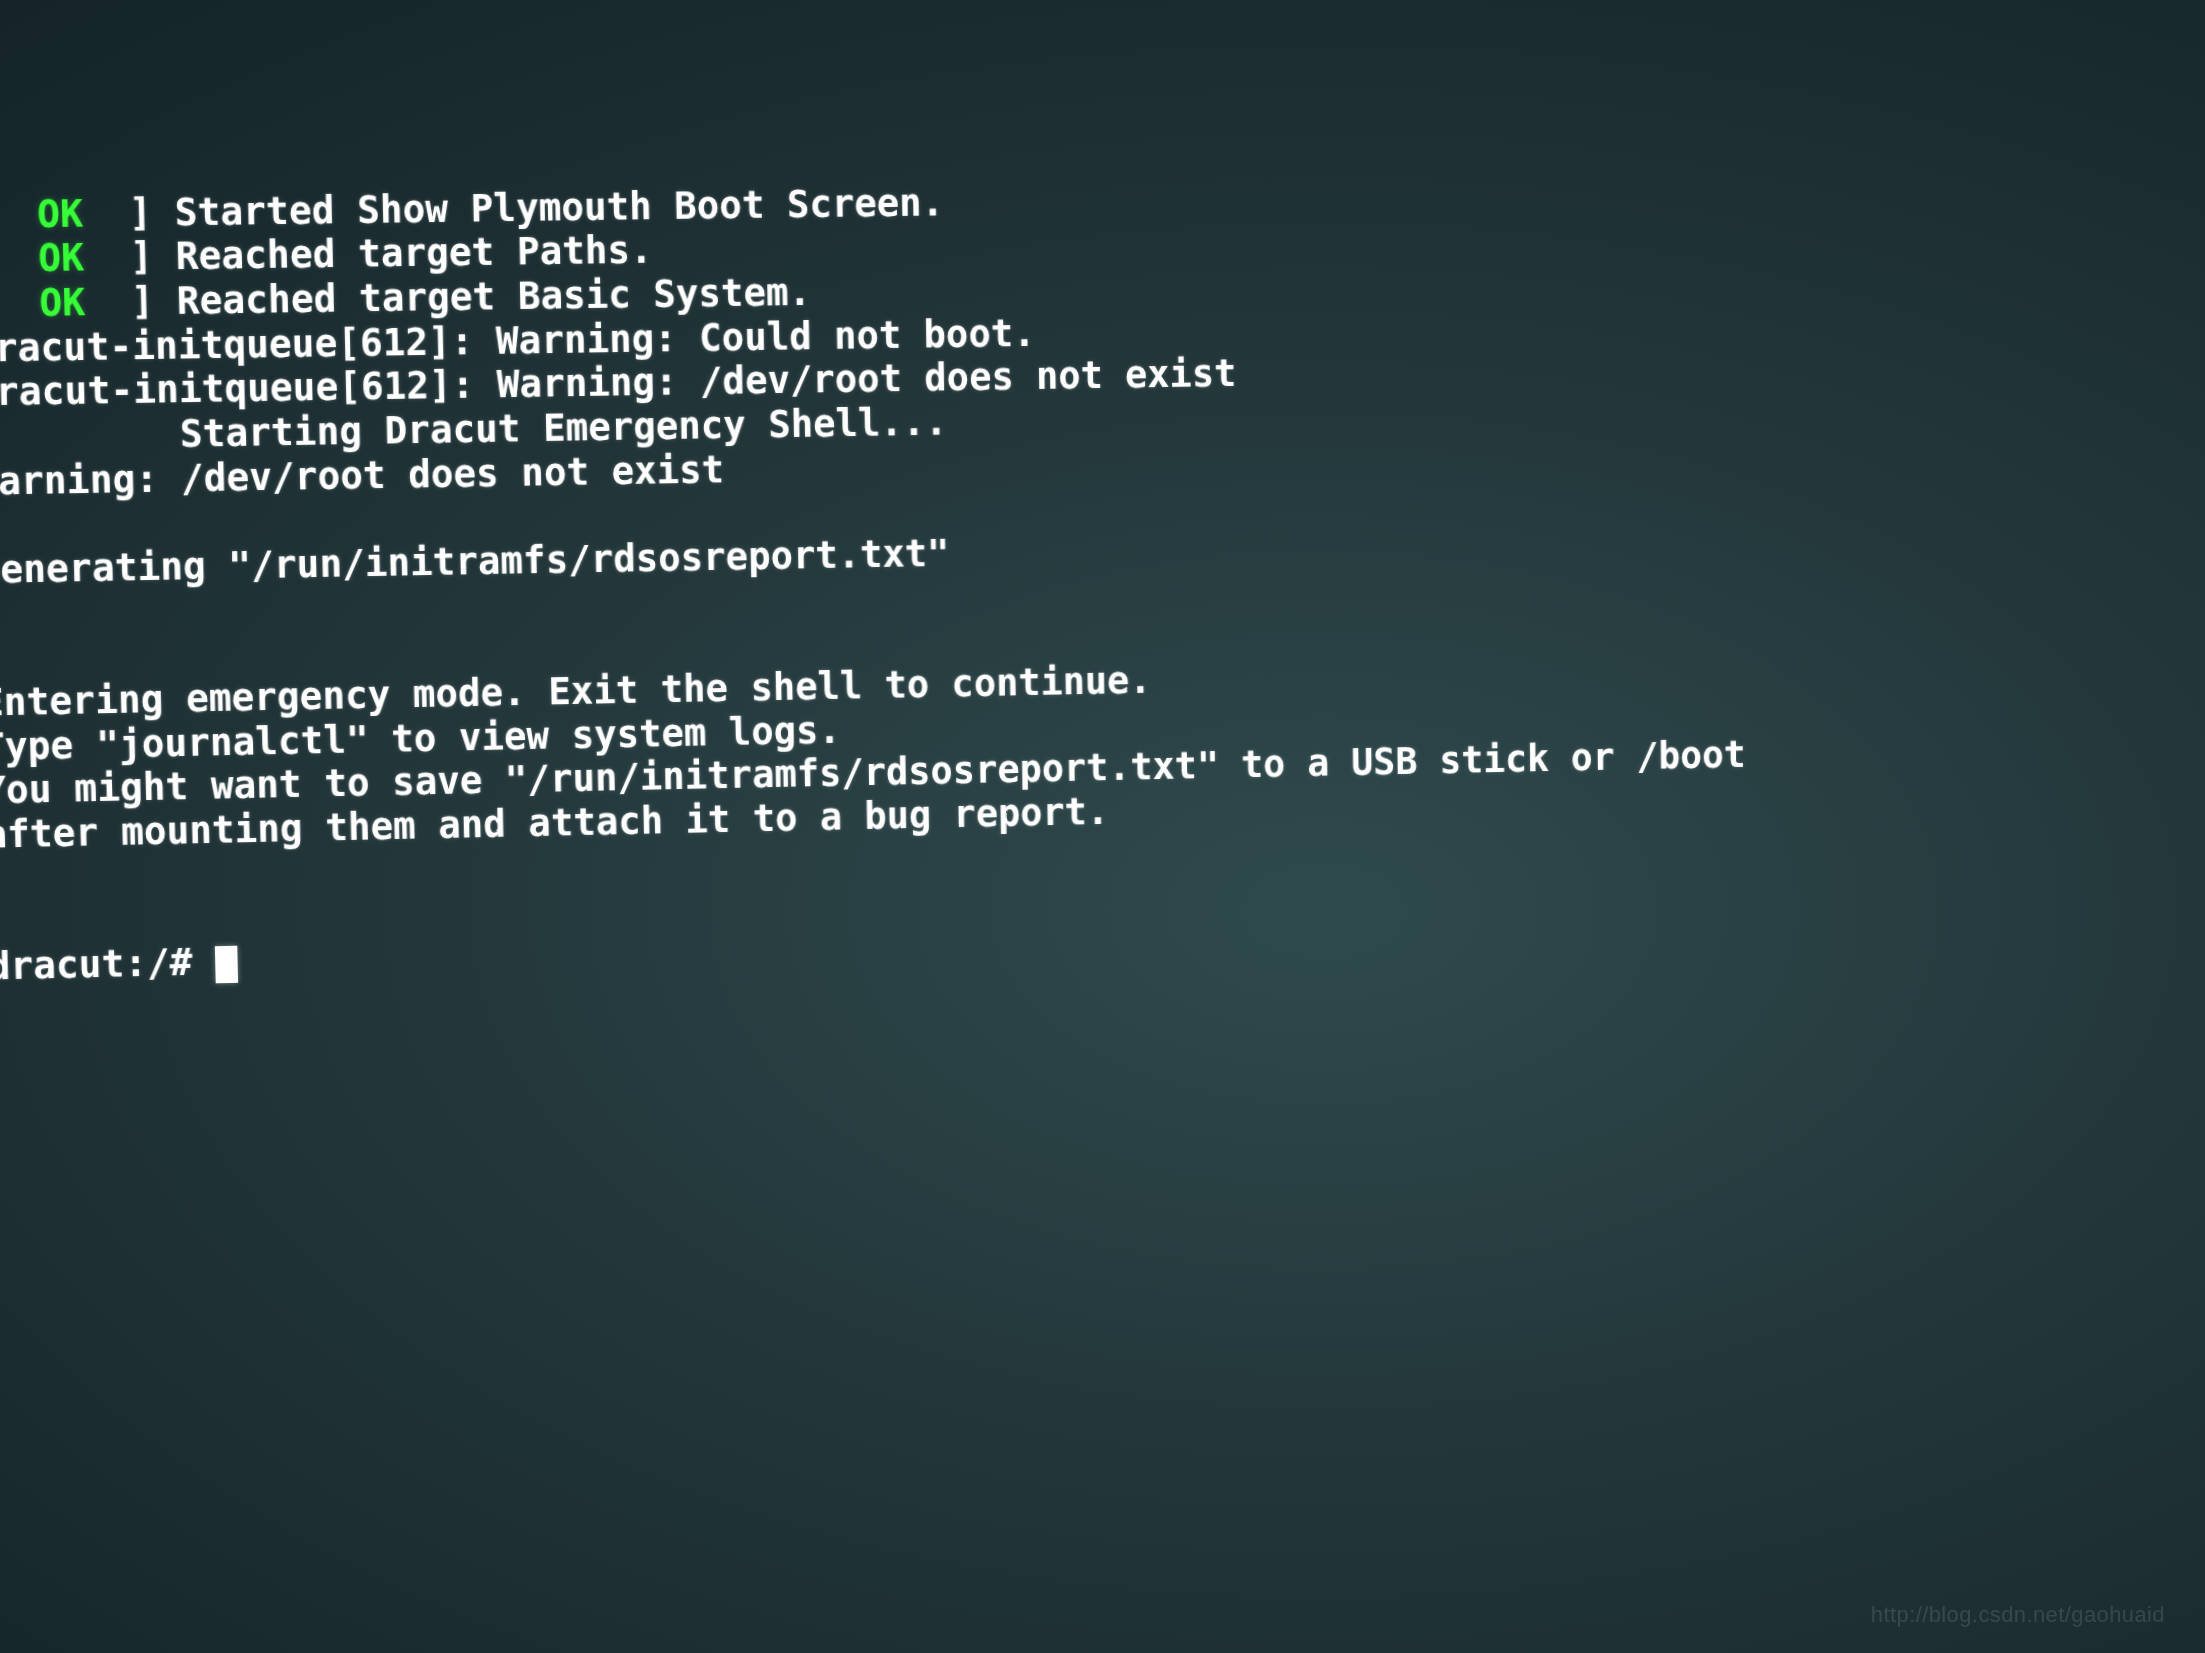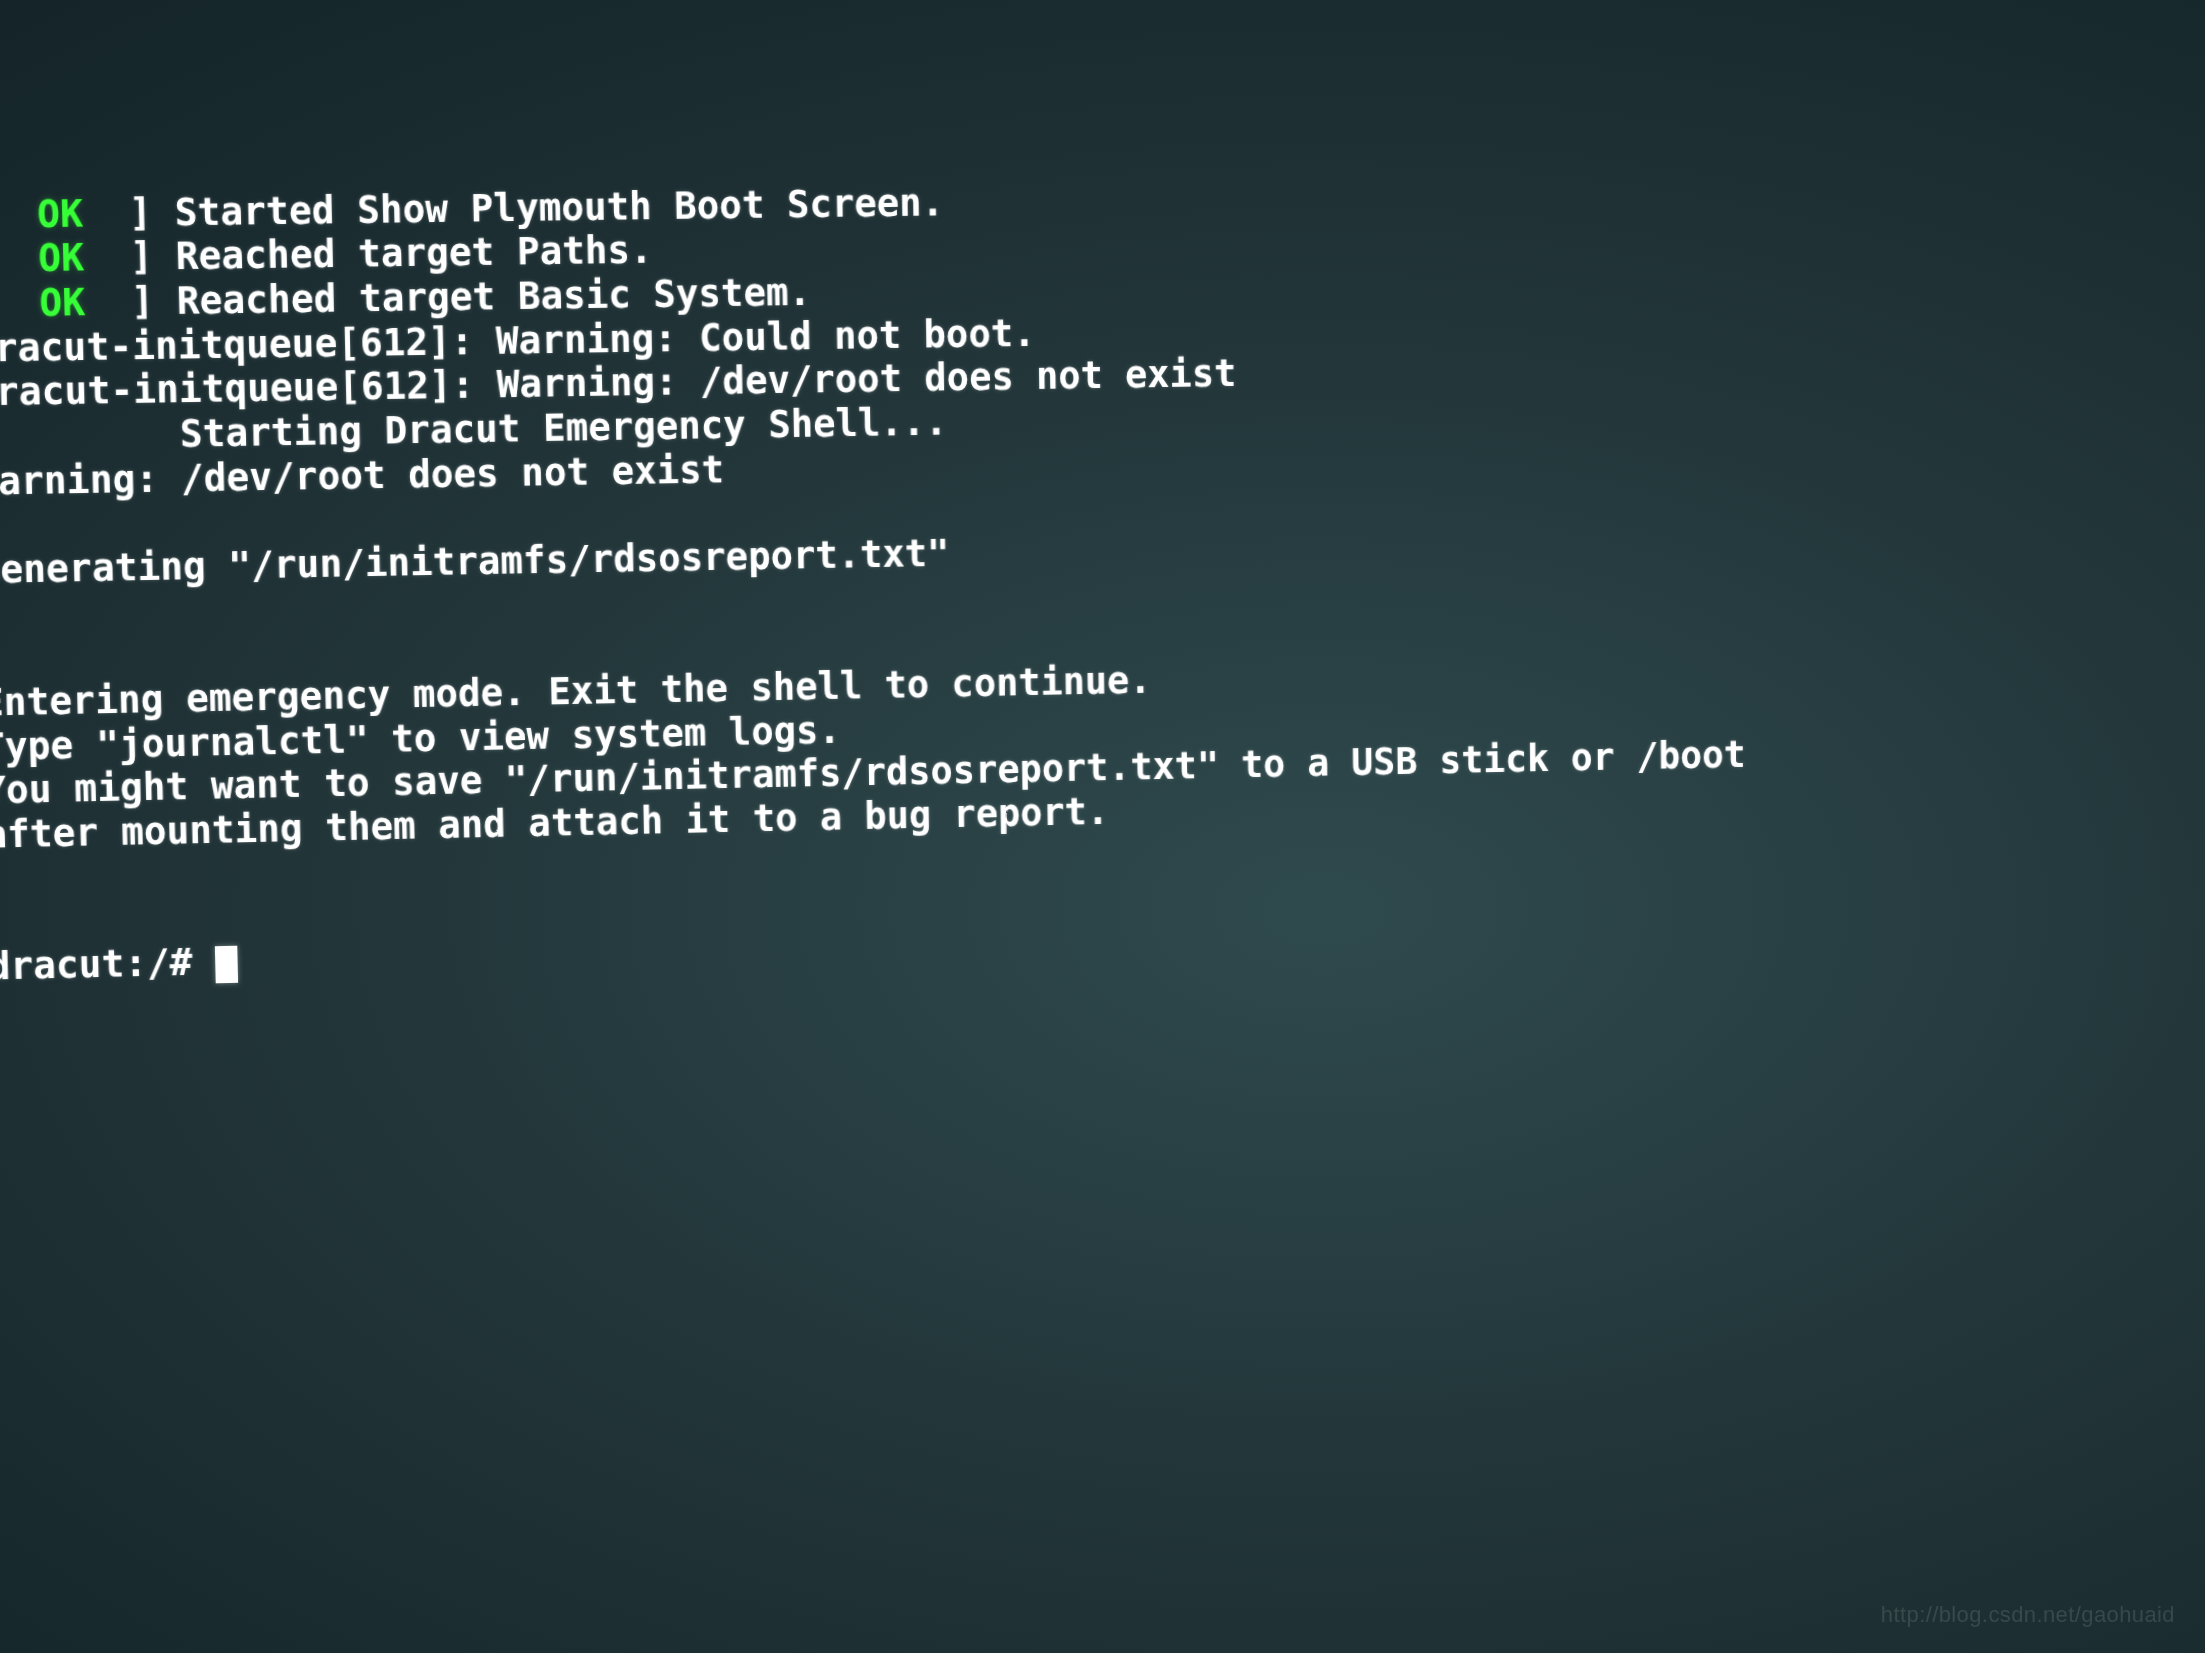--- a/index.html
+++ b/index.html
@@ -32,21 +32,21 @@
     color: #ffffff;
     white-space: pre;
     text-shadow: 0 0 3.4px rgba(255,255,255,0.25);
     
     transform-origin: 50% 50%;
     transform: perspective(5105px) rotateX(-3deg) rotateY(4deg) rotateZ(-0.8deg) translateX(-8.5px);
   }
   .ok   { color:#37ff37; text-shadow: 0 0 5.1px rgba(55,255,55,0.35); }
   .wm {
     position: absolute;
-    right: 30px;
+    right: 40px;
     bottom: 25.5px;
     font-family: Arial, sans-serif;
     font-size: 22px;
     color: rgba(255,255,255,0.12);
     letter-spacing: 0.4px;
   }
   .cursor {
     display:inline-block;
     width:0.6em;
     height:1em;

